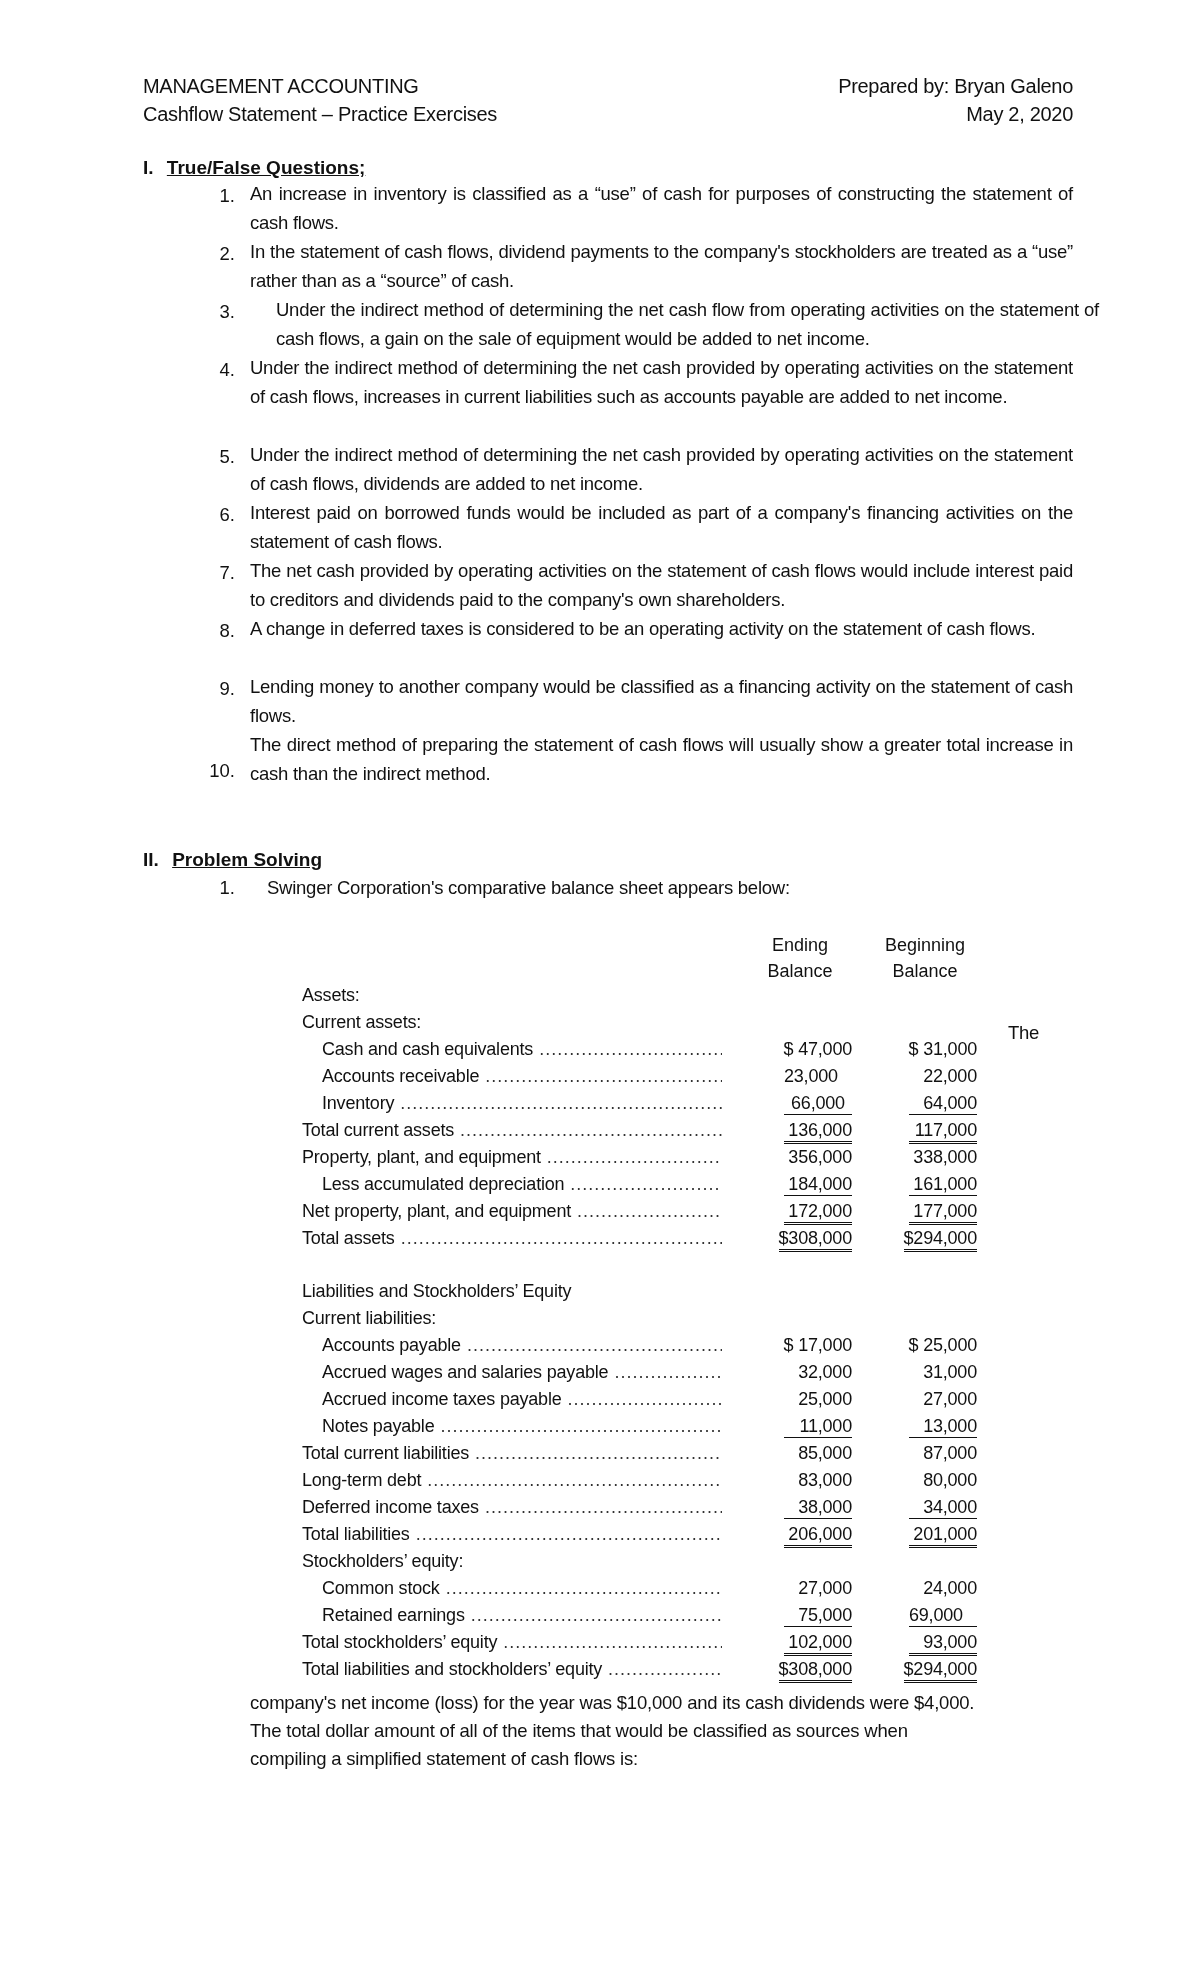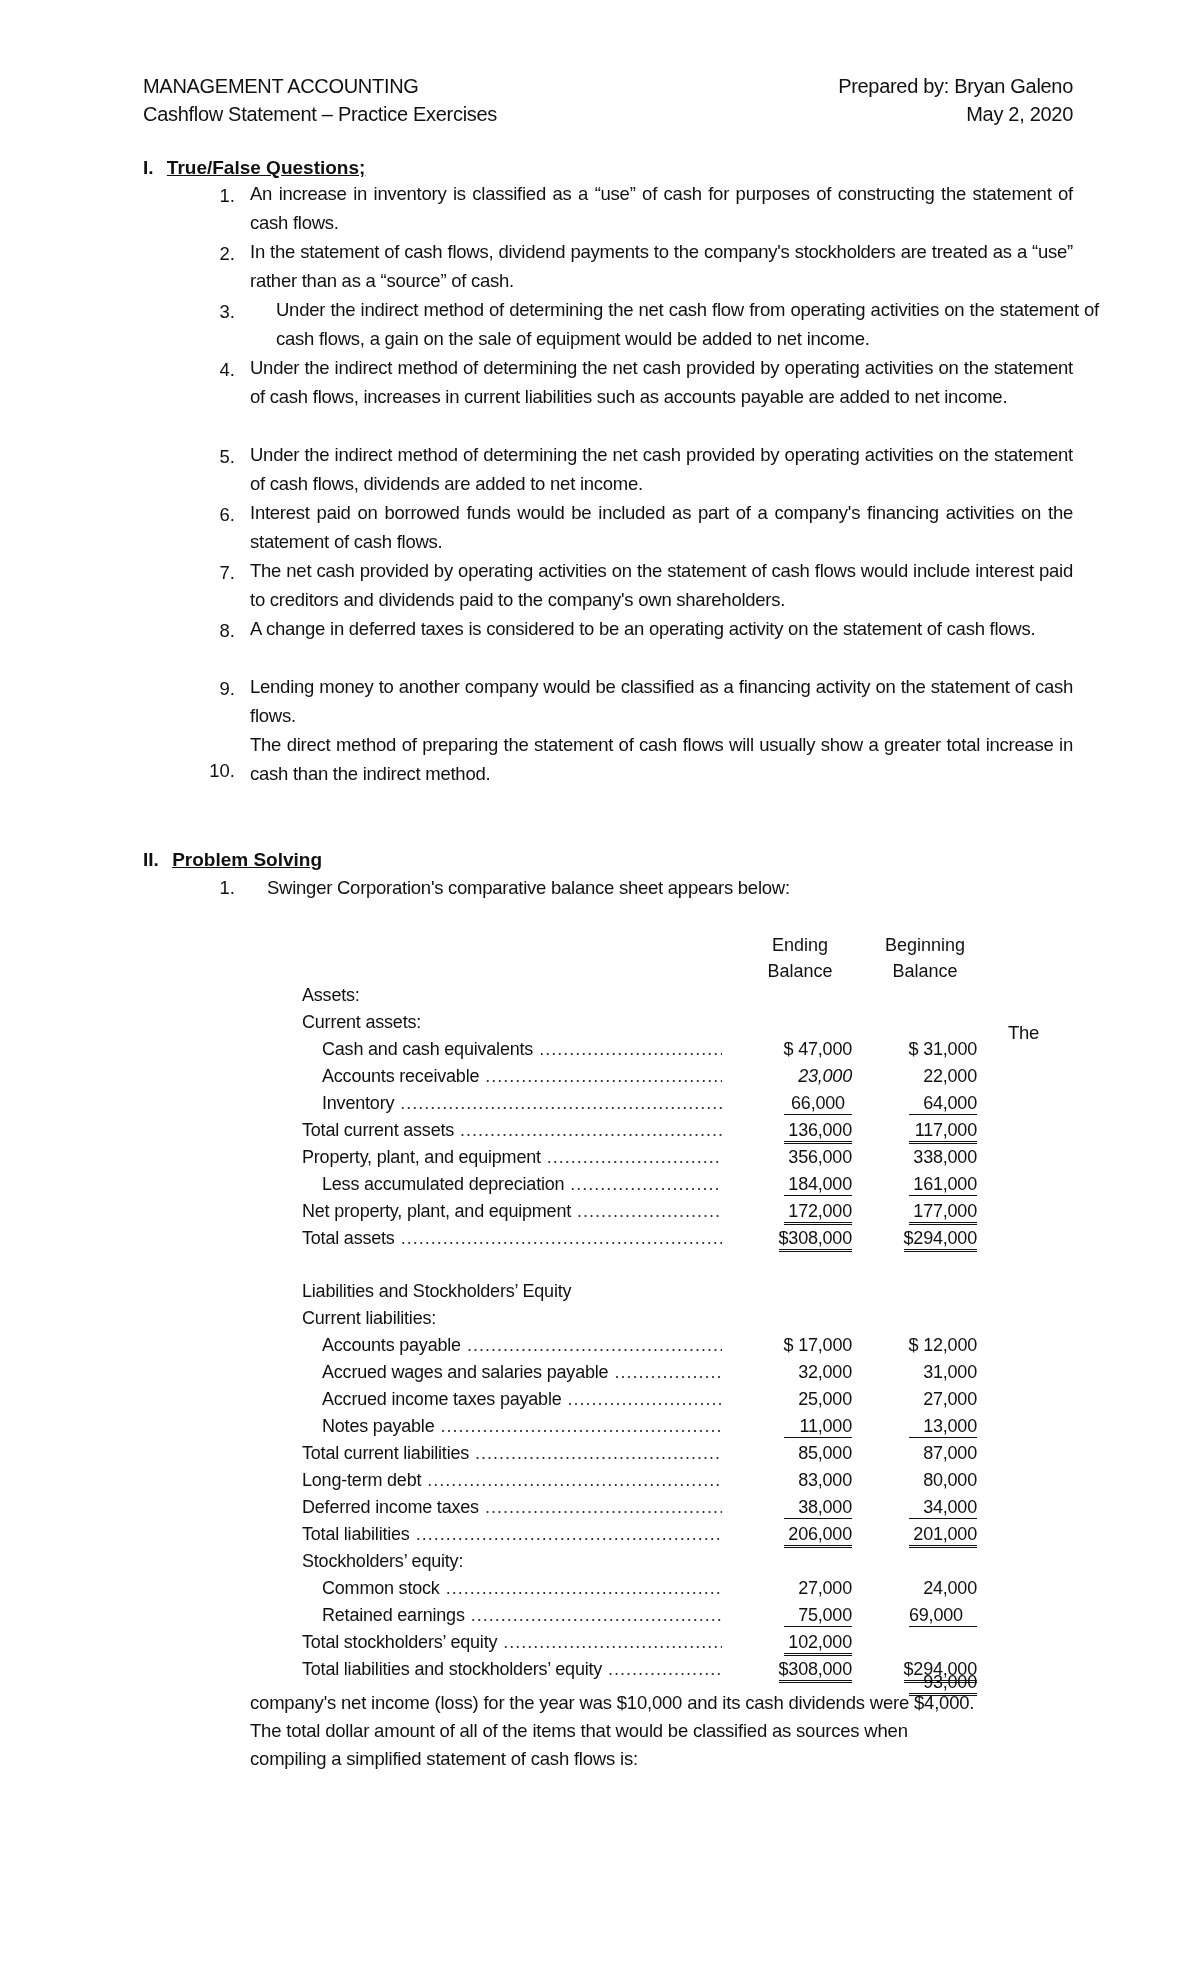--- a/index.html
+++ b/index.html
@@ -110,21 +110,21 @@
       <div class="v1"><span></span></div>
       <div class="v2"><span></span></div>
     </div>
     <div class="row" style="top: 1039px;">
       <div class="lbl ind"><span>Cash and cash equivalents</span><span class="dots"> ........................................................................................................................</span></div>
       <div class="v1"><span style="display: inline-block; min-width: 68px; text-align: right;">$ 47,000</span></div>
       <div class="v2"><span style="display: inline-block; min-width: 68px; text-align: right;">$ 31,000</span></div>
     </div>
     <div class="row" style="top: 1066px;">
       <div class="lbl ind"><span>Accounts receivable</span><span class="dots"> ........................................................................................................................</span></div>
-      <div class="v1"><span style="display: inline-block; min-width: 68px; text-align: right; font-style: italic;">23,000</span></div>
+      <div class="v1"><span style="display: inline-block; min-width: 68px; text-align: left;">23,000</span></div>
       <div class="v2"><span style="display: inline-block; min-width: 68px; text-align: right;">22,000</span></div>
     </div>
     <div class="row" style="top: 1093px;">
       <div class="lbl ind"><span>Inventory</span><span class="dots"> ........................................................................................................................</span></div>
       <div class="v1"><span class="u1" style="display: inline-block; min-width: 68px; text-align: center;">66,000</span></div>
       <div class="v2"><span class="u1" style="display: inline-block; min-width: 68px; text-align: right;">64,000</span></div>
     </div>
     <div class="row" style="top: 1120px;">
       <div class="lbl"><span>Total current assets</span><span class="dots"> ........................................................................................................................</span></div>
       <div class="v1"><span class="u2" style="display: inline-block; min-width: 68px; text-align: right;">136,000</span></div>
@@ -161,21 +161,21 @@
       <div class="v2"><span></span></div>
     </div>
     <div class="row" style="top: 1308px;">
       <div class="lbl"><span>Current liabilities:</span></div>
       <div class="v1"><span></span></div>
       <div class="v2"><span></span></div>
     </div>
     <div class="row" style="top: 1335px;">
       <div class="lbl ind"><span>Accounts payable</span><span class="dots"> ........................................................................................................................</span></div>
       <div class="v1"><span style="display: inline-block; min-width: 68px; text-align: right;">$ 17,000</span></div>
-      <div class="v2"><span style="display: inline-block; min-width: 68px; text-align: right;">$ 12,000</span></div>
+      <div class="v2"><span style="display: inline-block; min-width: 68px; text-align: right;">$ 25,000</span></div>
     </div>
     <div class="row" style="top: 1362px;">
       <div class="lbl ind"><span>Accrued wages and salaries payable</span><span class="dots"> ........................................................................................................................</span></div>
       <div class="v1"><span style="display: inline-block; min-width: 68px; text-align: right;">32,000</span></div>
       <div class="v2"><span style="display: inline-block; min-width: 68px; text-align: right;">31,000</span></div>
     </div>
     <div class="row" style="top: 1389px;">
       <div class="lbl ind"><span>Accrued income taxes payable</span><span class="dots"> ........................................................................................................................</span></div>
       <div class="v1"><span style="display: inline-block; min-width: 68px; text-align: right;">25,000</span></div>
       <div class="v2"><span style="display: inline-block; min-width: 68px; text-align: right;">27,000</span></div>
@@ -216,21 +216,21 @@
       <div class="v2"><span style="display: inline-block; min-width: 68px; text-align: right;">24,000</span></div>
     </div>
     <div class="row" style="top: 1605px;">
       <div class="lbl ind"><span>Retained earnings</span><span class="dots"> ........................................................................................................................</span></div>
       <div class="v1"><span class="u1" style="display: inline-block; min-width: 68px; text-align: right;">75,000</span></div>
       <div class="v2"><span class="u1" style="display: inline-block; min-width: 68px; text-align: left;">69,000</span></div>
     </div>
     <div class="row" style="top: 1632px;">
       <div class="lbl"><span>Total stockholders’ equity</span><span class="dots"> ........................................................................................................................</span></div>
       <div class="v1"><span class="u2" style="display: inline-block; min-width: 68px; text-align: right;">102,000</span></div>
-      <div class="v2"><span class="u2" style="display: inline-block; min-width: 68px; text-align: right; margin-top: 40px;">93,000</span></div>
+      <div class="v2"><span class="u2" style="display: inline-block; min-width: 68px; text-align: right;">93,000</span></div>
     </div>
     <div class="row" style="top: 1659px;">
       <div class="lbl"><span>Total liabilities and stockholders’ equity</span><span class="dots"> ........................................................................................................................</span></div>
       <div class="v1"><span class="u2" style="display: inline-block; min-width: 68px; text-align: right;">$308,000</span></div>
       <div class="v2"><span class="u2" style="display: inline-block; min-width: 68px; text-align: right;">$294,000</span></div>
     </div>
   </div>
 
 <div id="footer">
     <div class="para" style="top: 1689px;">company's net income (loss) for the year was $10,000 and its cash dividends were $4,000.</div>

